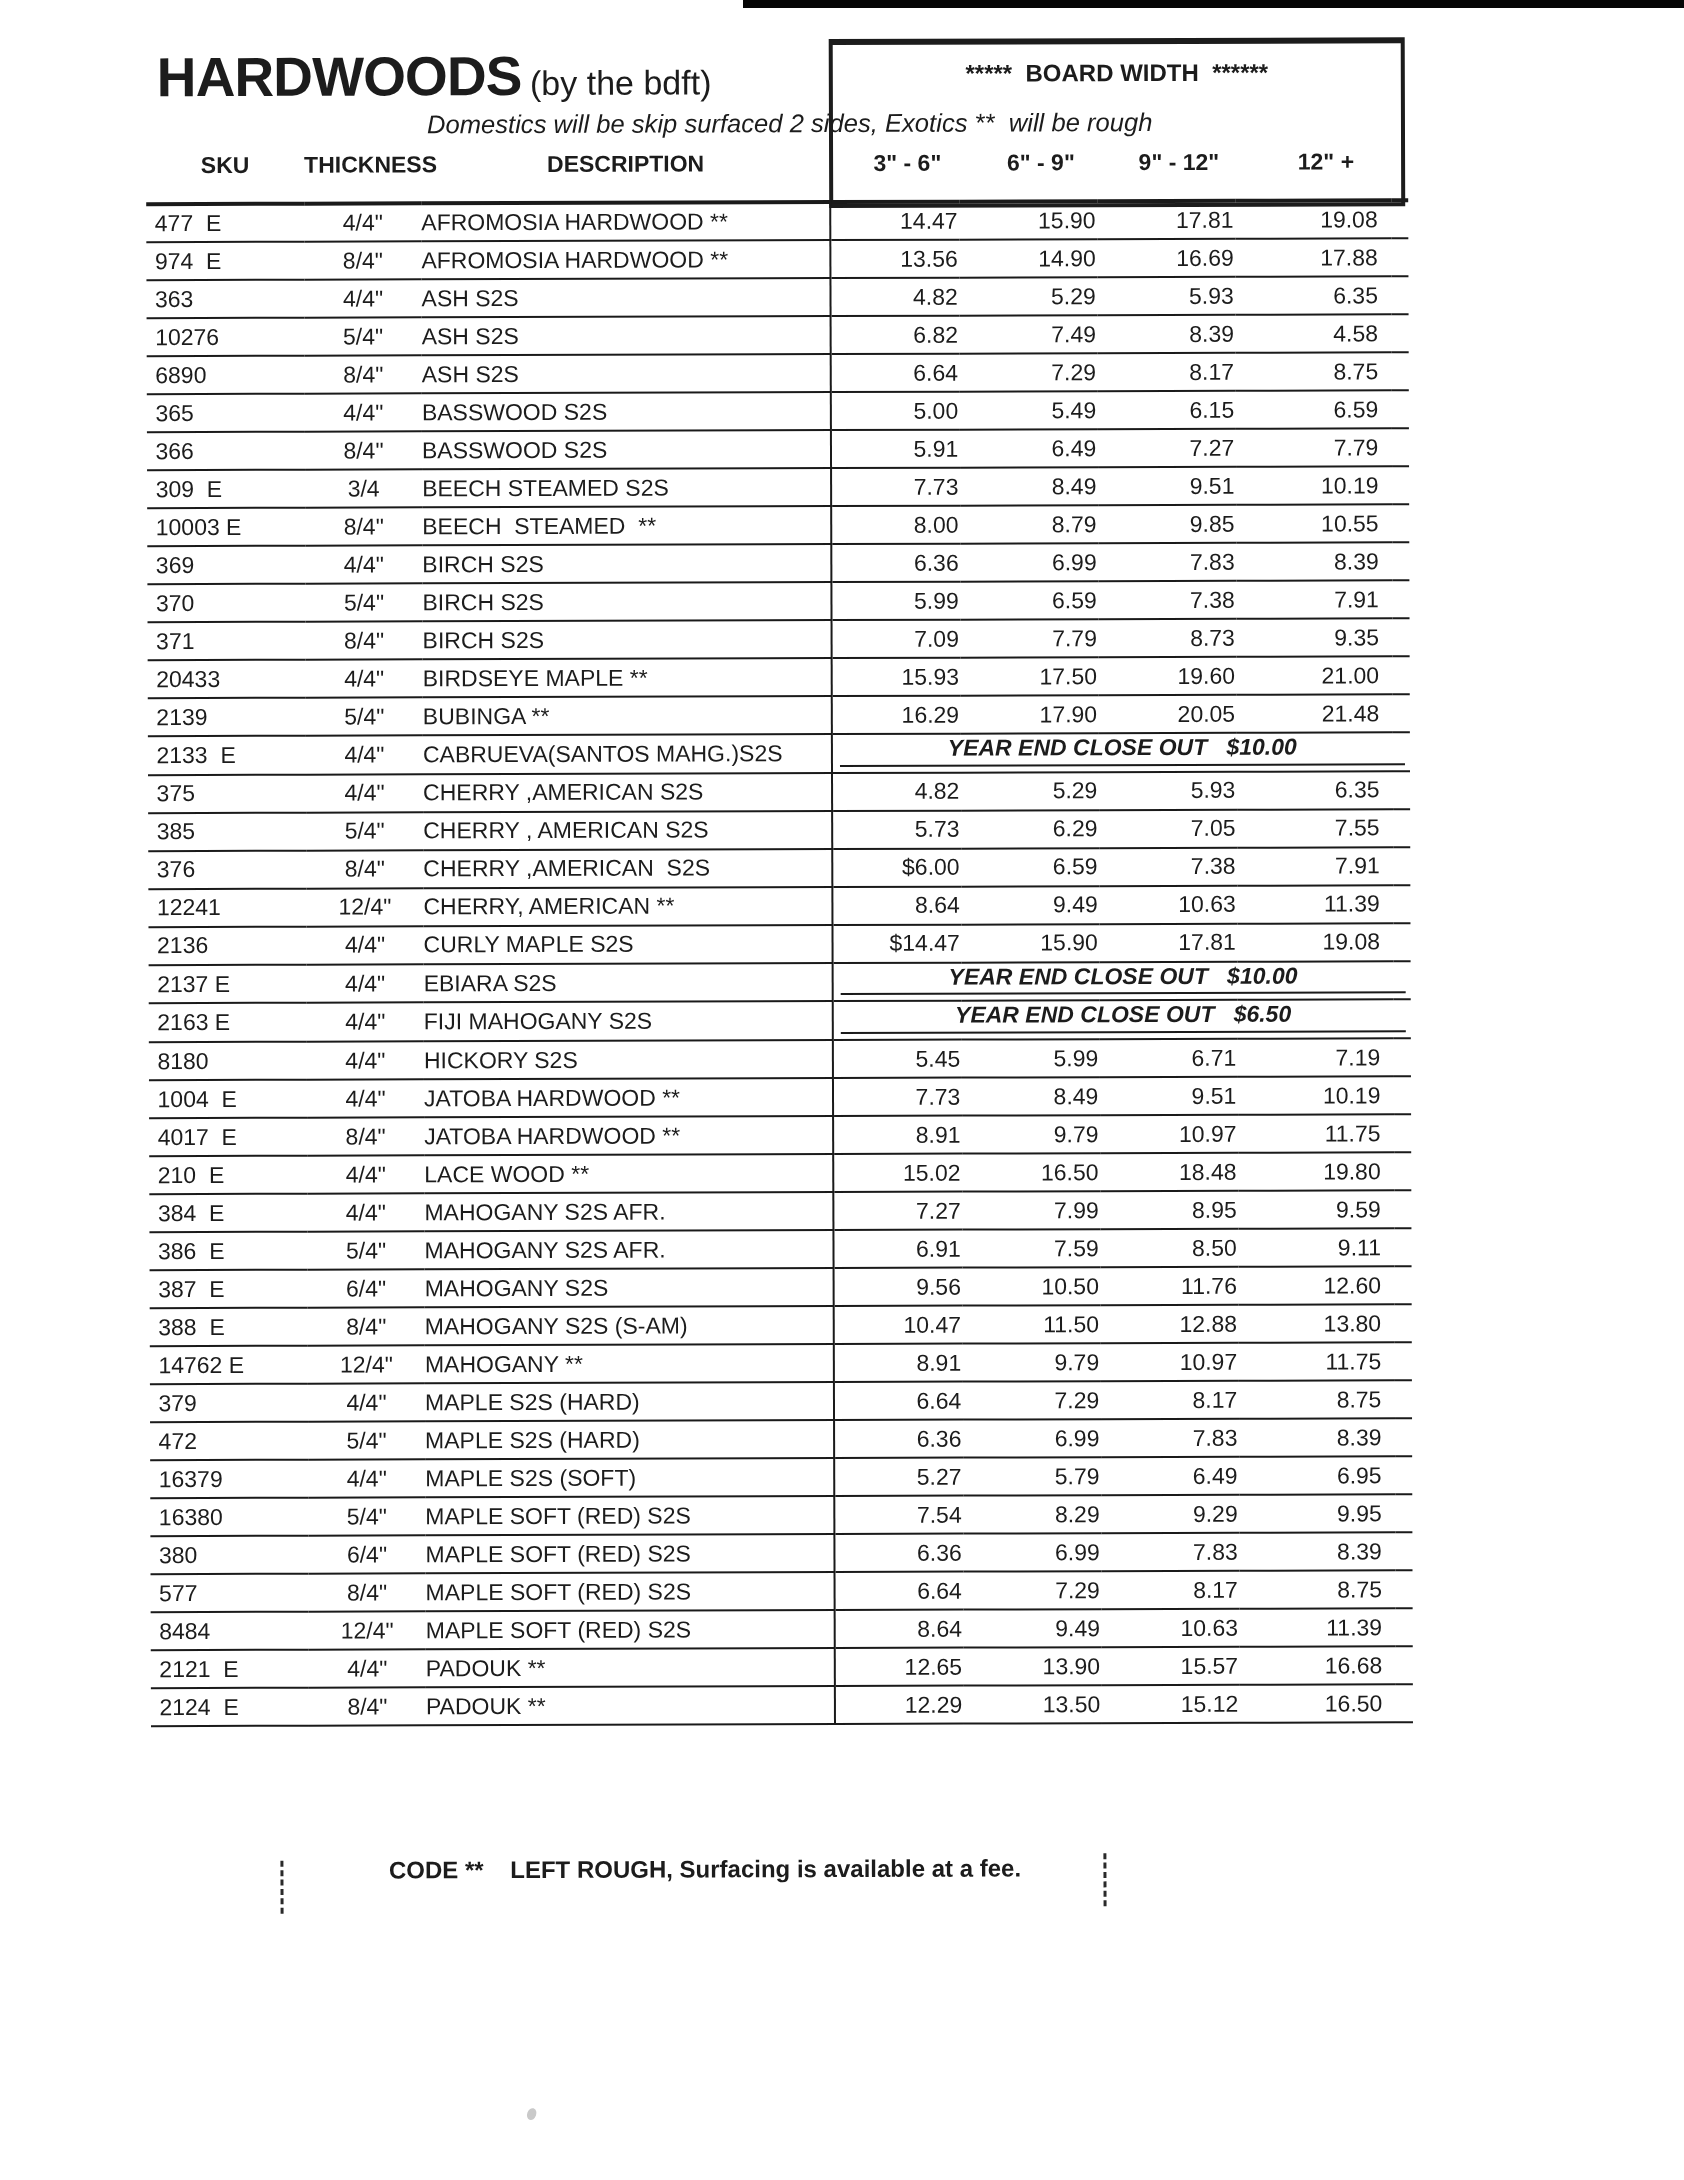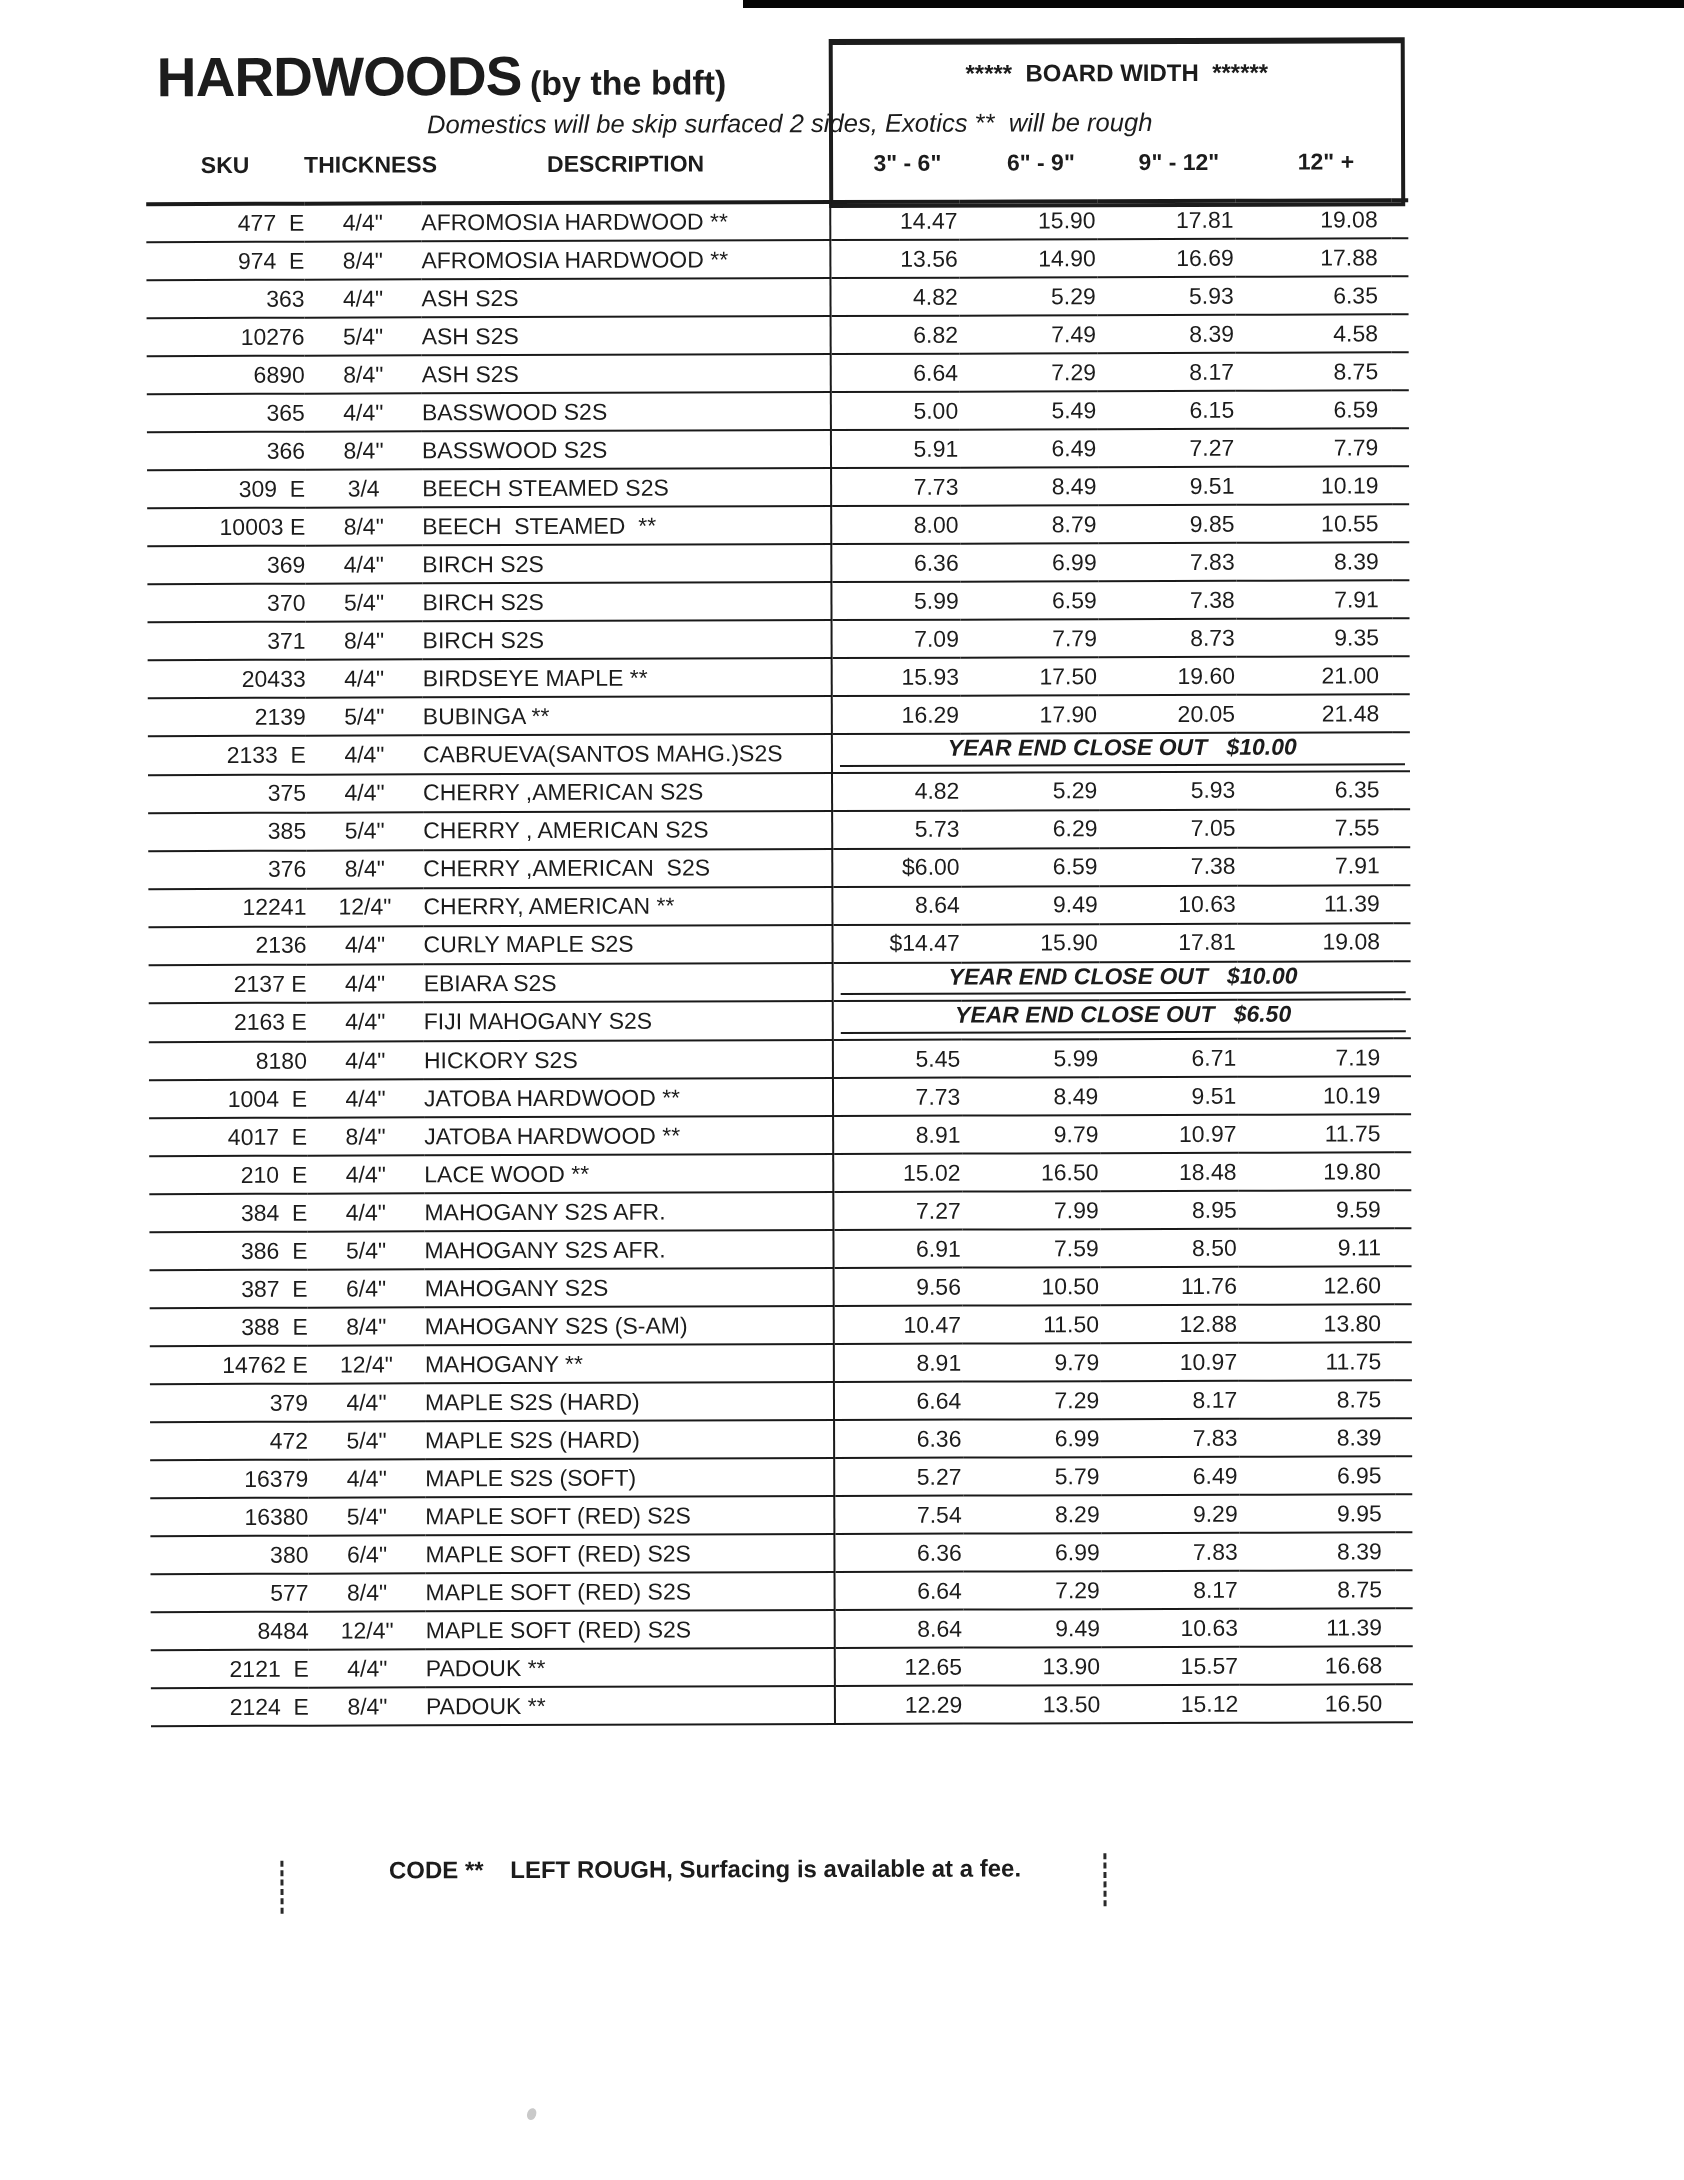--- a/index.html
+++ b/index.html
@@ -10,36 +10,36 @@
   *{margin:0;padding:0;box-sizing:border-box;}
   html,body{width:1685px;height:2181px;background:var(--paper);overflow:hidden;}
   body{font-family:"Liberation Sans", sans-serif;color:var(--ink);}
 
   .scan-bar{position:absolute;left:743px;top:0;width:942px;height:7.7px;background:#060606;}
 
   .sheet{position:absolute;left:0;top:0;width:1685px;height:2181px;transform:rotate(-0.18deg);transform-origin:50% 50%;}
 
   .title-block{position:absolute;left:160px;top:43px;white-space:pre;}
   .title-main{font-size:55px;font-weight:bold;letter-spacing:-0.9px;}
-  .title-note{font-size:34px;font-weight:bold;margin-left:8.5px;}
+  .title-note{font-size:34px;font-weight:normal;margin-left:8.5px;}
   .subtitle{position:absolute;left:430px;top:109px;font-size:25.6px;font-style:italic;white-space:pre;}
 
   .bw-box{position:absolute;left:832px;top:39px;width:576px;height:169px;
     border:4.3px solid var(--ink);border-top-width:6.8px;pointer-events:none;}
   .bw-banner{margin-top:15.3px;text-align:center;font-weight:bold;font-size:24px;white-space:pre;}
 
   table.price{position:absolute;left:149px;top:136px;width:1261px;border-collapse:collapse;table-layout:fixed;}
   table.price th, table.price td{font-size:23px;vertical-align:middle;white-space:pre;overflow:visible;}
 
   thead th{height:66px;vertical-align:bottom;padding-bottom:8.5px;font-weight:bold;font-size:22px;
     border-bottom:4.3px solid var(--line);text-align:center;}
   thead th.w-head{font-size:23px;padding-left:25.6px;}
 
   tbody td{height:38px;border-bottom:2.6px solid var(--line);}
-  td.c-sku{text-align:right;padding-left:8.5px;}
+  td.c-sku{text-align:left;padding-left:8.5px;}
   td.c-thick{text-align:center;}
   td.c-desc{text-align:left;}
   td.c-price{text-align:right;padding-right:1.7px;}
   td.c-price.p3{padding-right:13.6px;}
   td.c-price.p0, td.c-closeout{border-left:2.6px solid var(--line);}
   td.c-pad{}
 
   td.c-closeout{vertical-align:bottom;}
   .closeout-note{display:block;text-align:center;font-style:italic;font-weight:bold;font-size:23px;
     border-bottom:2.6px solid var(--line);padding-bottom:2.6px;margin:0 5.1px 5.1px 6.8px;white-space:pre;}

